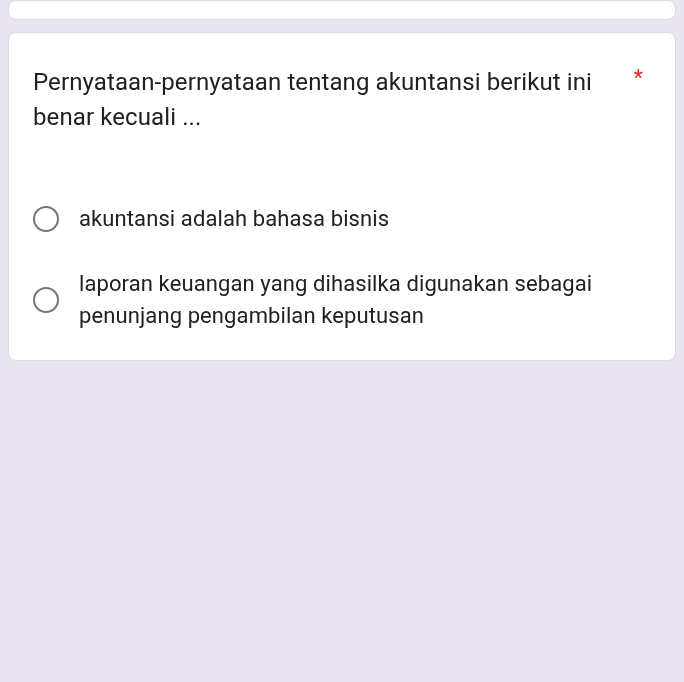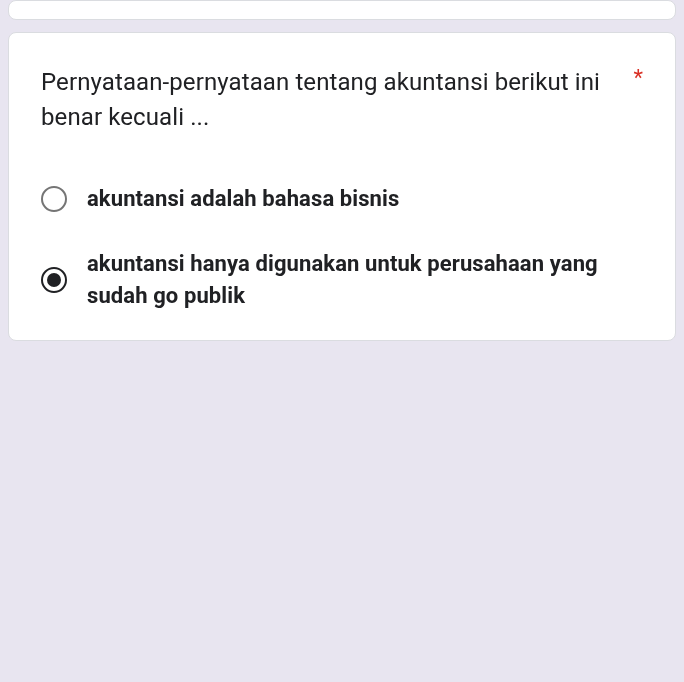--- a/index.html
+++ b/index.html
@@ -17,42 +17,41 @@
     border: 1px solid #dadce0;
     border-radius: 8px;
     margin: 0 8px 12px 8px;
     height: 20px;
   }
   .card {
     background: #fff;
     border: 1px solid #dadce0;
     border-radius: 8px;
     margin: 0 8px;
-    padding: 32px 32px 20px 32px;
+    padding: 32px 32px 20px 24px;
   }
   .question-row {
     display: flex;
     align-items: flex-start;
   }
   .question-title {
     font-size: 24px;
     color: #202124;
     line-height: 1.45;
     flex: 1;
     letter-spacing: 0.1px;
     padding-right: 16px;
   }
   .required {
     color: #d93025;
     font-size: 22px;
     margin-left: 4px;
   }
   .options {
-    margin-top: 48px;
-    font-weight: bold;
+    margin-top: 68px;
   }
   .option {
     display: flex;
     align-items: center;
     margin-bottom: 34px;
     cursor: pointer;
   }
   .option:last-child {
     margin-bottom: 8px;
   }
@@ -99,21 +98,21 @@
   </div>
 
   <div class="options">
 
     <div class="option">
       <div class="radio"></div>
       <div class="option-label">akuntansi adalah bahasa bisnis</div>
     </div>
 
 
+    <div class="option opt-ml">
+      <div class="radio"></div>
+      <div class="option-label">laporan keuangan yang dihasilka digunakan sebagai penunjang pengambilan keputusan</div>
+    </div>
 
 
-    <div class="option opt-ml">
-      <div class="radio selected"></div>
-      <div class="option-label">akuntansi hanya digunakan untuk perusahaan yang sudah go publik</div>
-    </div>
 
   </div>
 </div>
 
 </body></html>

